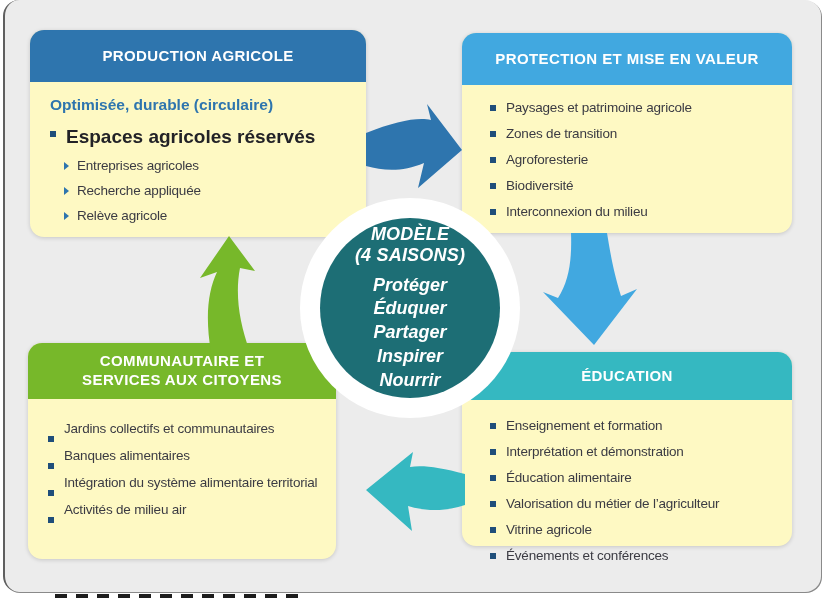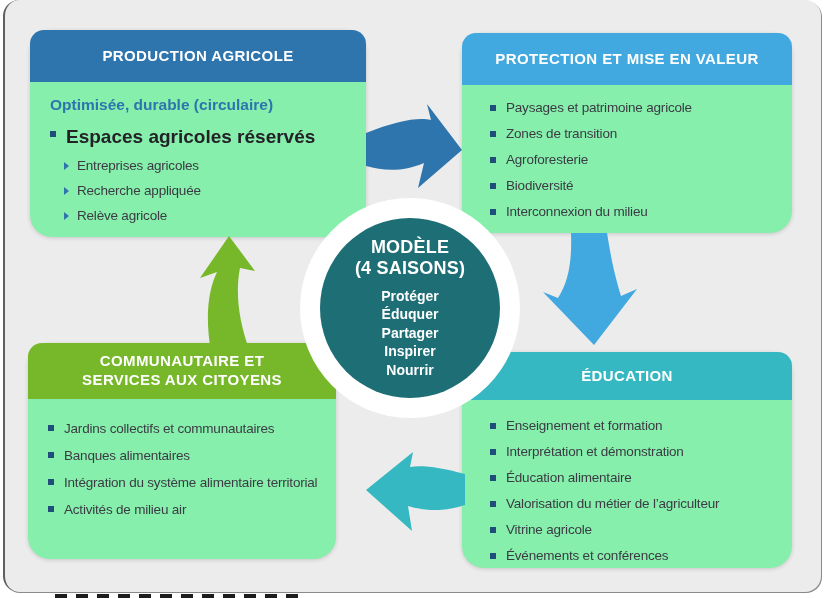--- a/index.html
+++ b/index.html
@@ -7,21 +7,21 @@
   .page {
     position:relative; width:825px; height:598px; overflow:hidden;
     font-family:"Liberation Sans","DejaVu Sans",sans-serif; background:#ffffff;
   }
   .panel {
     position:absolute; left:3px; top:0; width:818px; height:592px;
     background:#ececec; border-radius:16px;
     border-left:2px solid #5f5f5f;
     box-shadow:1px 1px 0 #8a8a8a;
   }
-  .qbox { position:absolute; background:#86efac; border-radius:22px;
+  .qbox { position:absolute; background:#fef9c3; border-radius:14px;
     box-shadow:0 1px 4px rgba(0,0,0,.16); z-index:1; }
   .qheader {
     position:absolute; left:0; top:0; width:100%;
     display:flex; flex-direction:column; align-items:center; justify-content:center;
     color:#ffffff; font-weight:bold; font-size:15px; letter-spacing:.4px;
     border-radius:14px 14px 0 0; text-align:center; line-height:1.25;
   }
   .qbody { position:absolute; left:0; width:100%; }
 
   
@@ -42,40 +42,40 @@
   .box-tr { left:462px; top:33px; width:330px; height:200px; }
   .box-tr .qheader { height:52px; background:#41a8e0; }
   .box-tr .qbody { top:52px; padding:10px 8px 8px 28px; }
 
   
   .box-bl { left:28px; top:343px; width:308px; height:216px;text-decoration:underline; }
   .box-bl .qheader { height:56px; background:#77b82a; border-radius:14px 4px 0 0; }
   .box-bl .qbody { top:56px; padding:16px 6px 8px 20px; }
 
   
-  .box-br { left:462px; top:352px; width:330px; height:216px; }
+  .box-br { left:462px; top:352px; width:330px; height:194px; }
   .box-br .qheader { height:48px; background:#35b8c1; border-radius:4px 14px 0 0; }
   .box-br .qbody { top:48px; padding:13px 6px 8px 28px; }
 
   .blist { list-style:none; }
   .blist li { display:flex; align-items:flex-start; font-size:13.5px; color:#3b3b43;
     line-height:26px; letter-spacing:-0.2px; white-space:nowrap; }
-  .box-bl .blist li { line-height:27px; }
+  .box-bl .blist li { line-height:27px;align-items:flex-end; }
   .sq { width:6px; height:6px; background:#1f4e7a; flex:none; margin:10px 10px 0 0; }
   .blist .sq { margin-top:10px; }
 
   
   .ring { position:absolute; left:300px; top:198px; width:220px; height:220px;
     background:#ffffff; border-radius:50%; z-index:2; }
   .core { position:absolute; left:320px; top:218px; width:180px; height:180px;
     background:#1d6e75; border-radius:50%; z-index:3;
     display:flex; flex-direction:column; align-items:center; justify-content:center;
-    color:#ffffff; text-align:center; }
+    color:#ffffff; text-align:center;font-style:italic; }
   .core .title { font-weight:bold; font-size:18px; line-height:1.16; letter-spacing:.2px; }
-  .core .vals { font-weight:bold; font-size:14px; line-height:1.32; margin-top:8px; }
+  .core .vals { font-weight:bold; font-size:18px; line-height:1.32; margin-top:8px; }
 
   
   .arrows { position:absolute; left:0; top:0; width:825px; height:598px; z-index:4;
     pointer-events:none; }
 
   
   .bottom-crop { position:absolute; left:55px; top:594px; width:245px; height:4px; z-index:5;
     background:repeating-linear-gradient(90deg,#1d1d1d 0 12px,transparent 12px 21px); }
 </style>
 </head>

